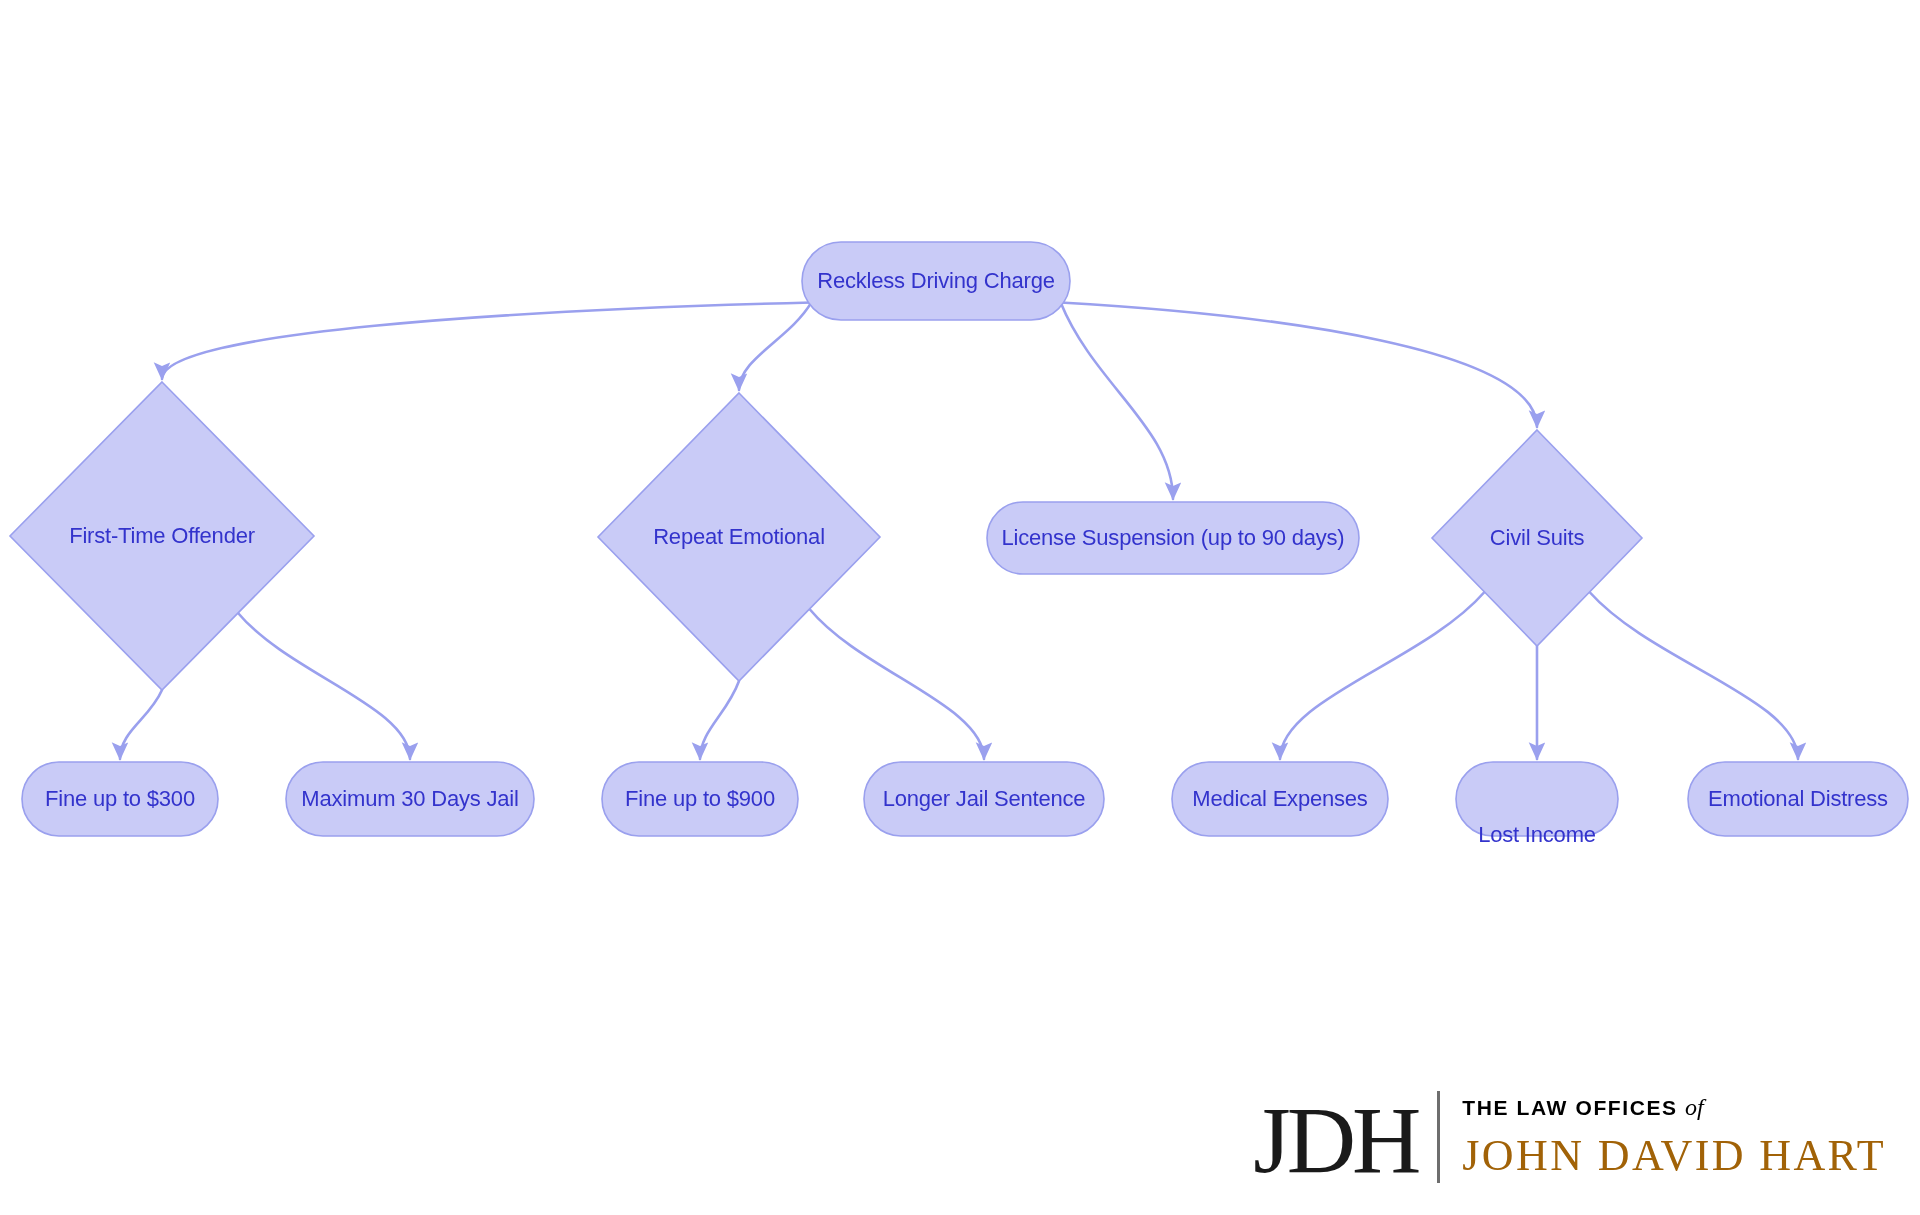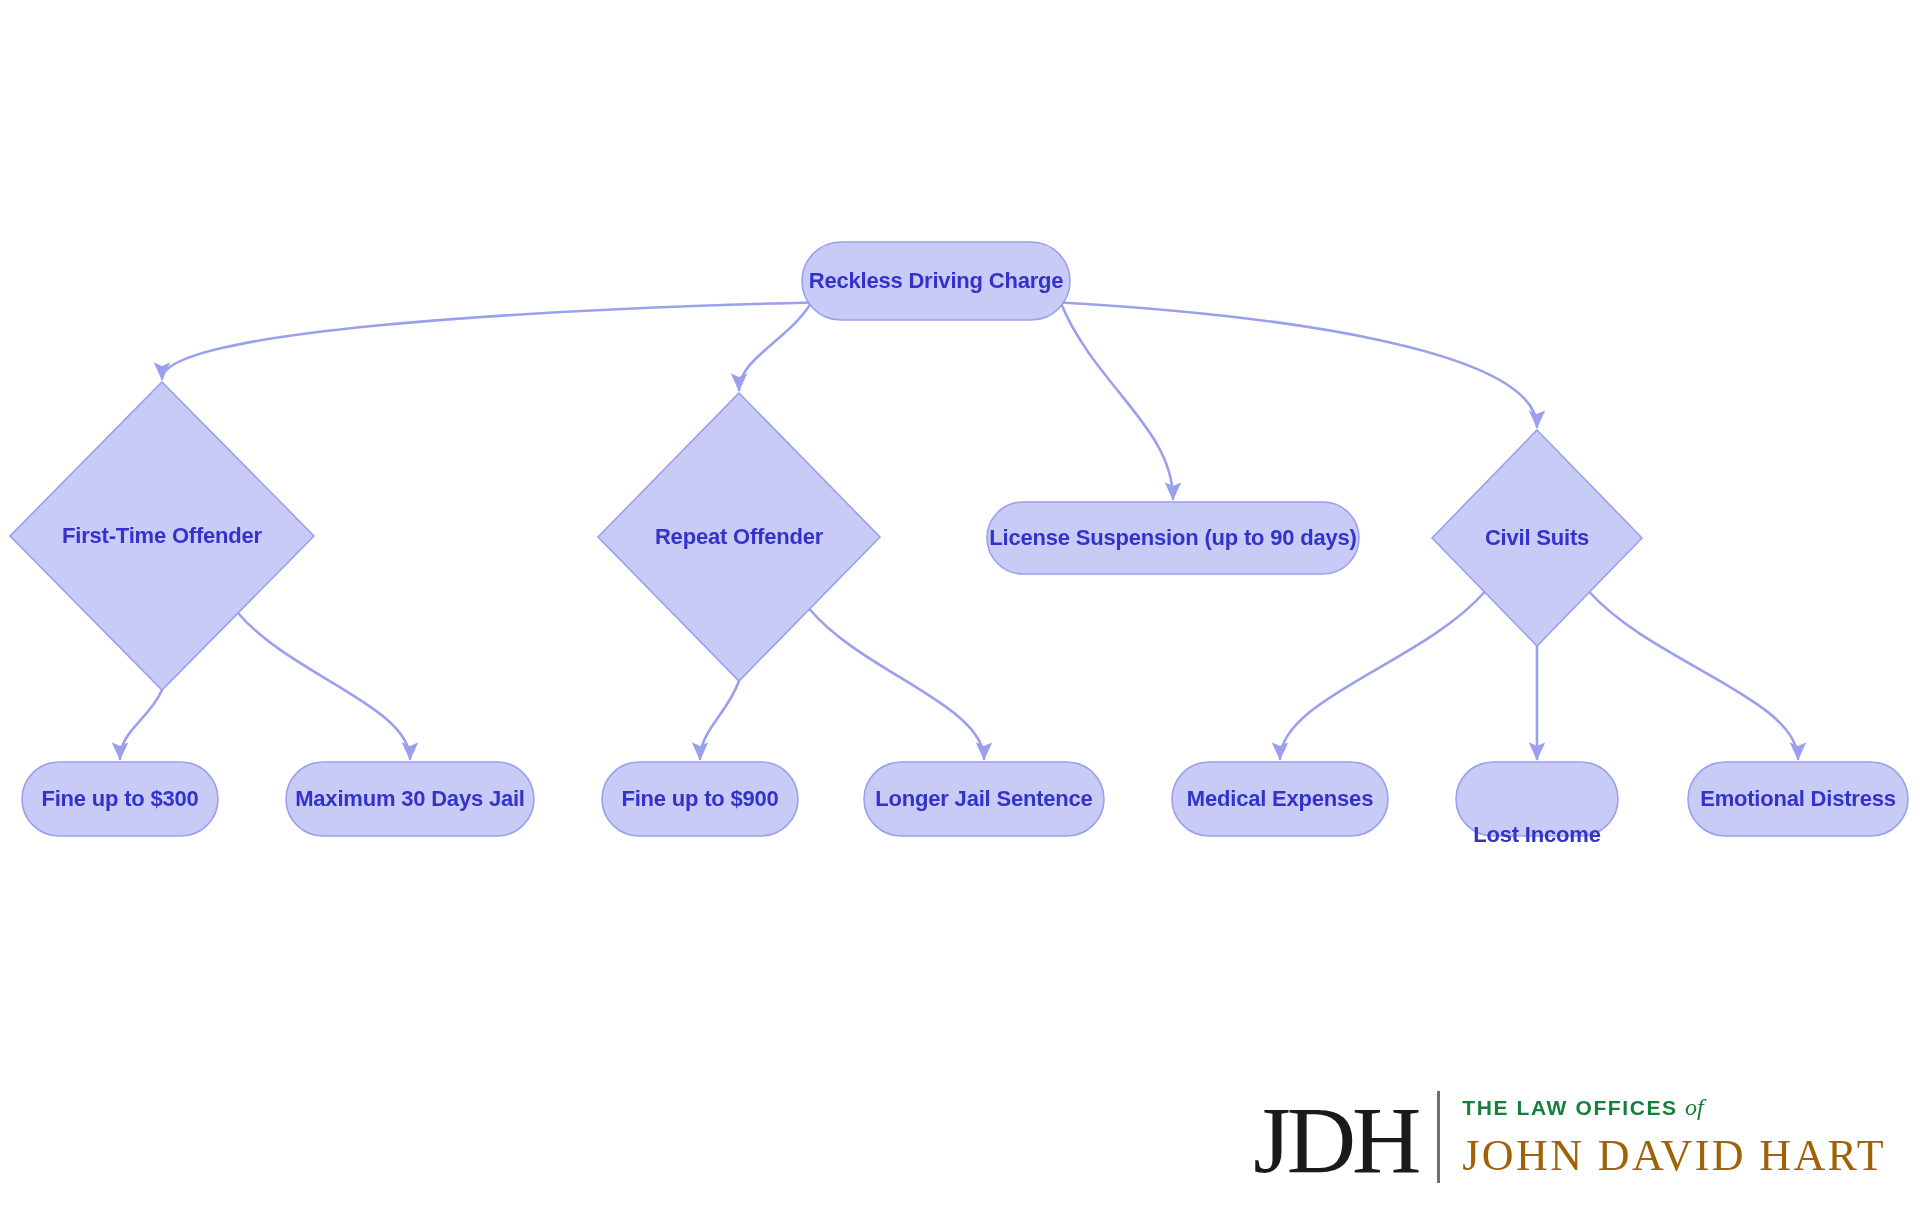--- a/index.html
+++ b/index.html
@@ -24,21 +24,21 @@
   }
   .node-label {
     position: absolute;
     display: flex;
     align-items: center;
     justify-content: center;
     text-align: center;
     color: #3333cc;
     font-family: "Liberation Sans", sans-serif;
     font-size: 22px;
-    font-weight: 700;
+    font-weight: 400;
     letter-spacing: -0.2px;
     line-height: 1.15;
     pointer-events: none;
     white-space: nowrap;
   }
   
   #brand-logo {
     position: absolute;
     right: 34px;
     bottom: 26px;
@@ -65,21 +65,21 @@
   }
   #brand-logo .logo-words {
     display: flex;
     flex-direction: column;
     justify-content: center;
   }
   #brand-logo .logo-line1 {
     font-family: "Liberation Sans", sans-serif;
     font-size: 21px;
     letter-spacing: 1.6px;
-    color: #15803d;
+    color: #000000;
     font-weight: 700;
     margin-bottom: 9px;
     white-space: nowrap;
   }
   #brand-logo .logo-line1 .of-italic {
     font-family: "Liberation Serif", serif;
     font-style: italic;
     font-weight: 400;
     font-size: 24px;
     letter-spacing: 0;
@@ -128,21 +128,21 @@
       <rect x="864" y="762" width="240" height="74" rx="37" ry="37" fill="#c9cbf7" stroke="#9aa0ee" stroke-width="1.6"></rect>
       <rect x="1172" y="762" width="216" height="74" rx="37" ry="37" fill="#c9cbf7" stroke="#9aa0ee" stroke-width="1.6"></rect>
       <rect x="1456" y="762" width="162" height="74" rx="37" ry="37" fill="#c9cbf7" stroke="#9aa0ee" stroke-width="1.6"></rect>
       <rect x="1688" y="762" width="220" height="74" rx="37" ry="37" fill="#c9cbf7" stroke="#9aa0ee" stroke-width="1.6"></rect>
     </g>
 </svg>
 
 <div id="label-layer">
     <div class="node-label" style="left: 802px; top: 242px; width: 268px; height: 78px;">Reckless Driving Charge</div>
     <div class="node-label" style="left: 10px; top: 382px; width: 304px; height: 308px;">First-Time Offender</div>
-    <div class="node-label" style="left: 598px; top: 393px; width: 282px; height: 288px;">Repeat Offender</div>
+    <div class="node-label" style="left: 598px; top: 393px; width: 282px; height: 288px;">Repeat Emotional</div>
     <div class="node-label" style="left: 987px; top: 502px; width: 372px; height: 72px;">License Suspension (up to 90 days)</div>
     <div class="node-label" style="left: 1432px; top: 430px; width: 210px; height: 216px;">Civil Suits</div>
     <div class="node-label" style="left: 22px; top: 762px; width: 196px; height: 74px;">Fine up to $300</div>
     <div class="node-label" style="left: 286px; top: 762px; width: 248px; height: 74px;">Maximum 30 Days Jail</div>
     <div class="node-label" style="left: 602px; top: 762px; width: 196px; height: 74px;">Fine up to $900</div>
     <div class="node-label" style="left: 864px; top: 762px; width: 240px; height: 74px;">Longer Jail Sentence</div>
     <div class="node-label" style="left: 1172px; top: 762px; width: 216px; height: 74px;">Medical Expenses</div>
     <div class="node-label" style="left: 1456px; top: 762px; width: 162px; height: 81px; margin-top: 32px;">Lost Income</div>
     <div class="node-label" style="left: 1688px; top: 762px; width: 220px; height: 74px;">Emotional Distress</div>
   </div>

